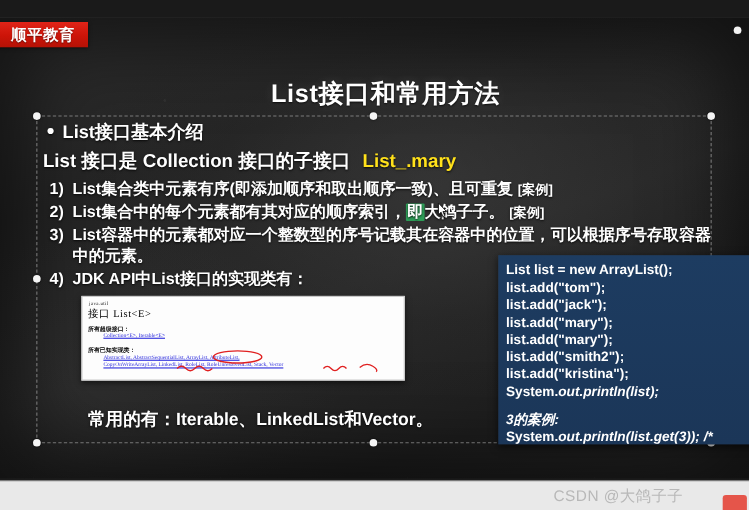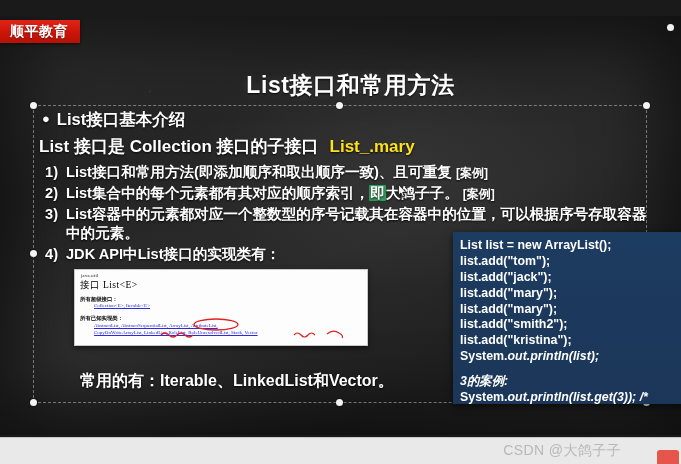--- a/index.html
+++ b/index.html
@@ -198,21 +198,21 @@
       <span>List接口基本介绍</span>
     </div>
 
     <div class="subtitle">
       <span>List 接口是 Collection 接口的子接口</span><span class="file">List_.mary</span>
     </div>
 
     <ol class="items">
       <li>
         <span class="num">1)</span>
-        <span class="txt"><span>List接口和常用方法(即添加顺序和取出顺序一致)、且可重复</span> <span class="case">[案例]</span></span>
+        <span class="txt"><span>List集合类中元素有序(即添加顺序和取出顺序一致)、且可重复</span> <span class="case">[案例]</span></span>
       </li>
       <li>
         <span class="num">2)</span>
         <span class="txt"><span>List集合中的每个元素都有其对应的顺序索引，</span><span class="sel-green">即</span><span>大鸽子子。</span> <span class="case">[案例]</span></span>
       </li>
       <li>
         <span class="num">3)</span>
         <span class="txt">List容器中的元素都对应一个整数型的序号记载其在容器中的位置，可以根据序号存取容器中的元素。</span>
       </li>
       <li>

